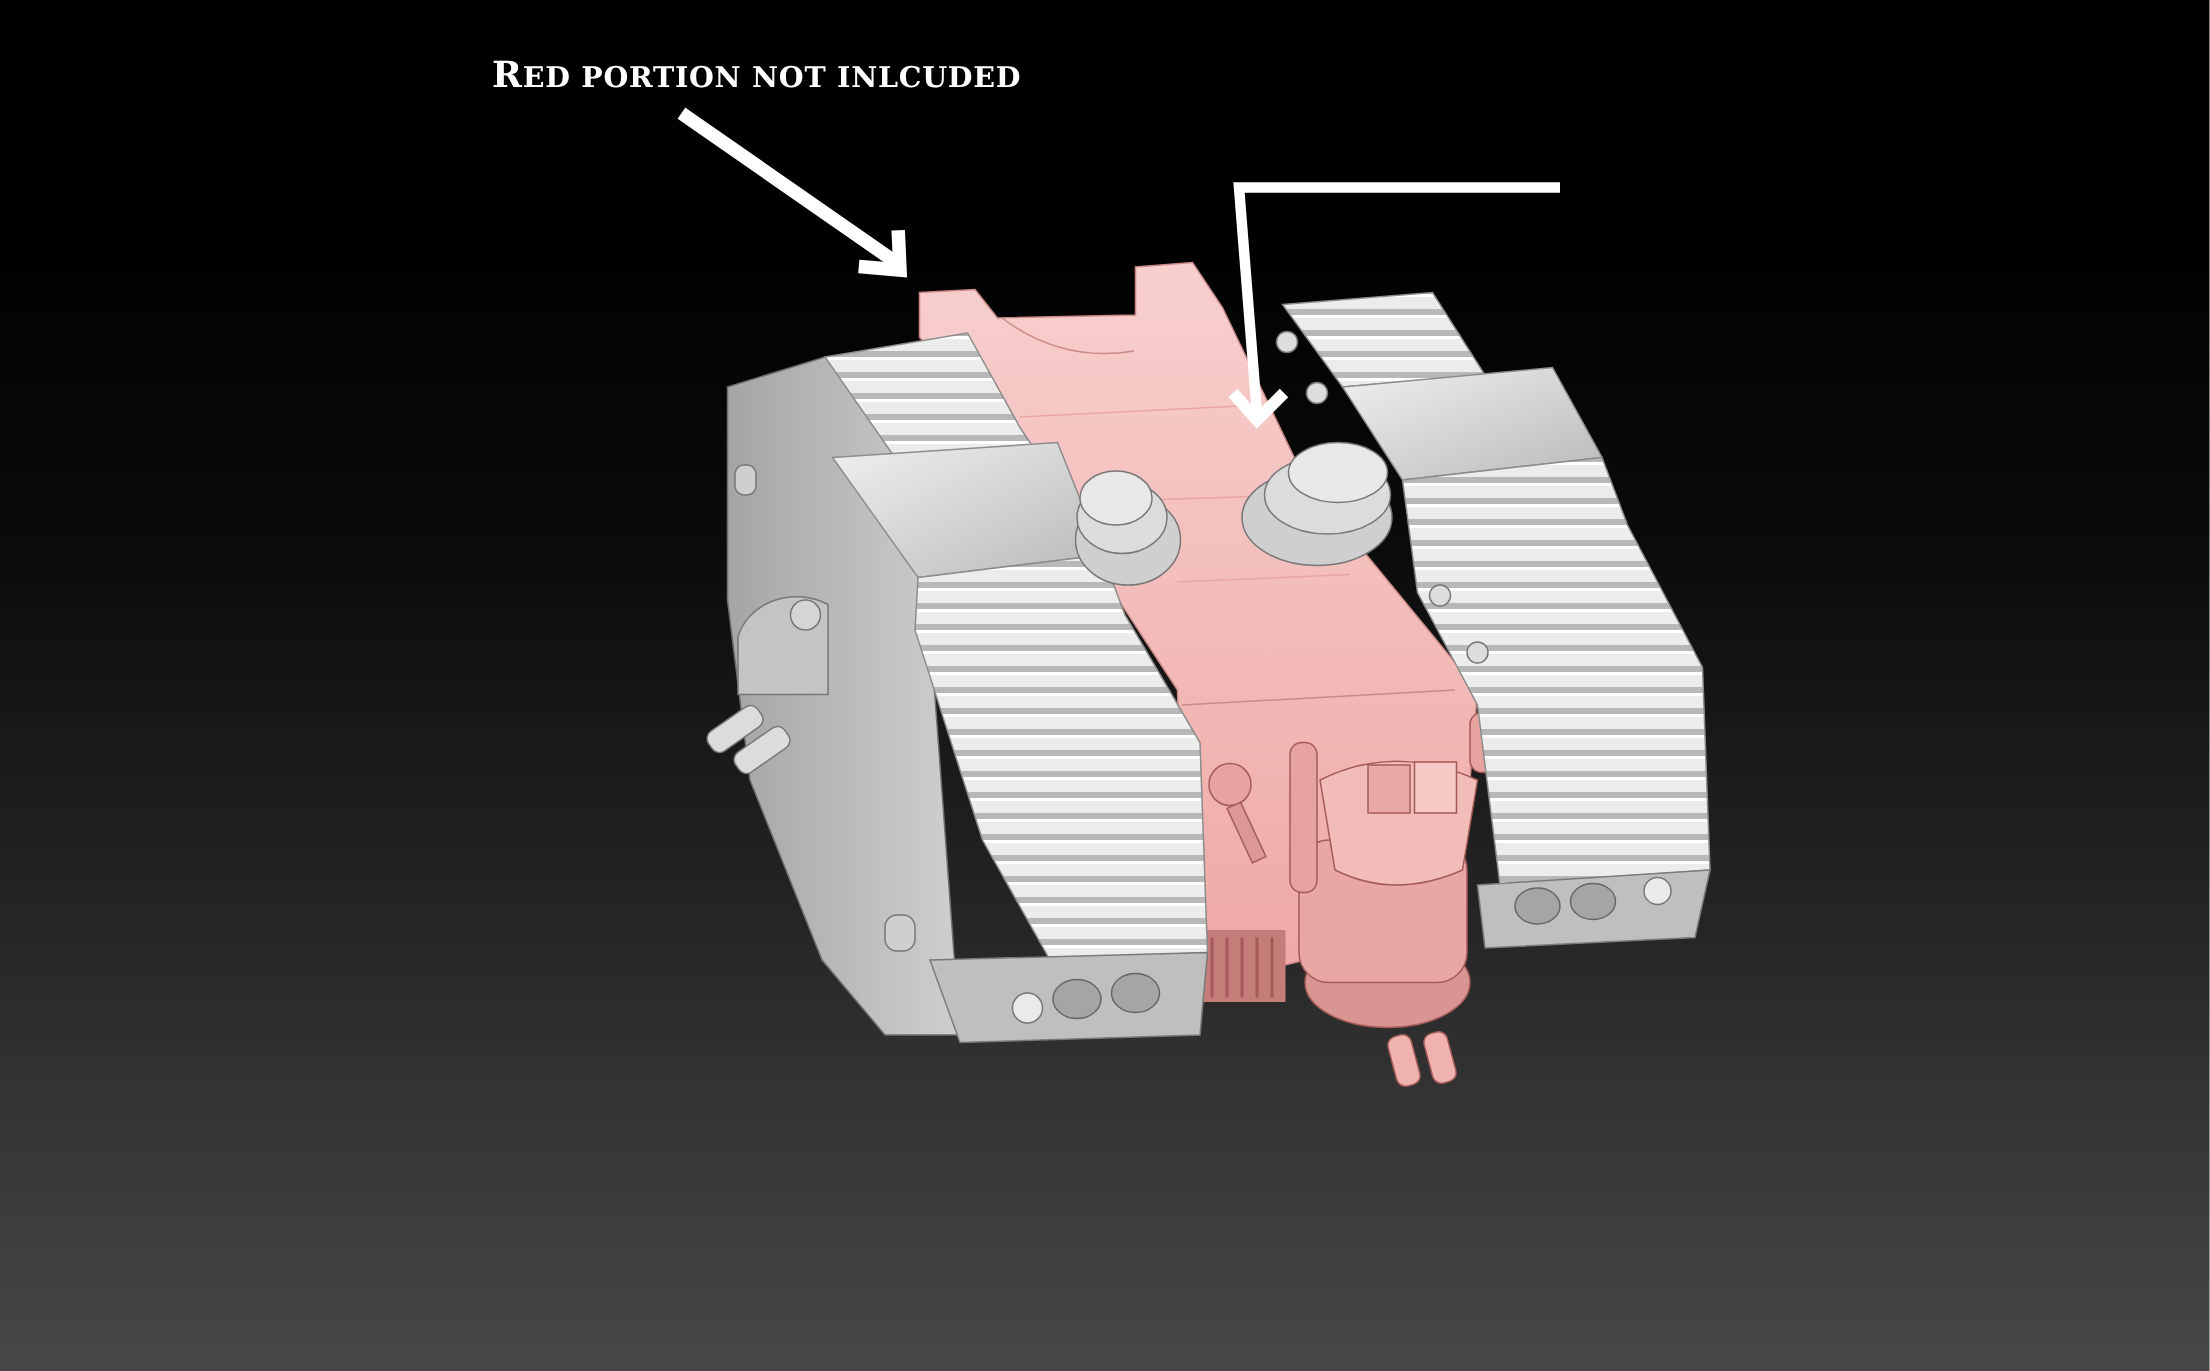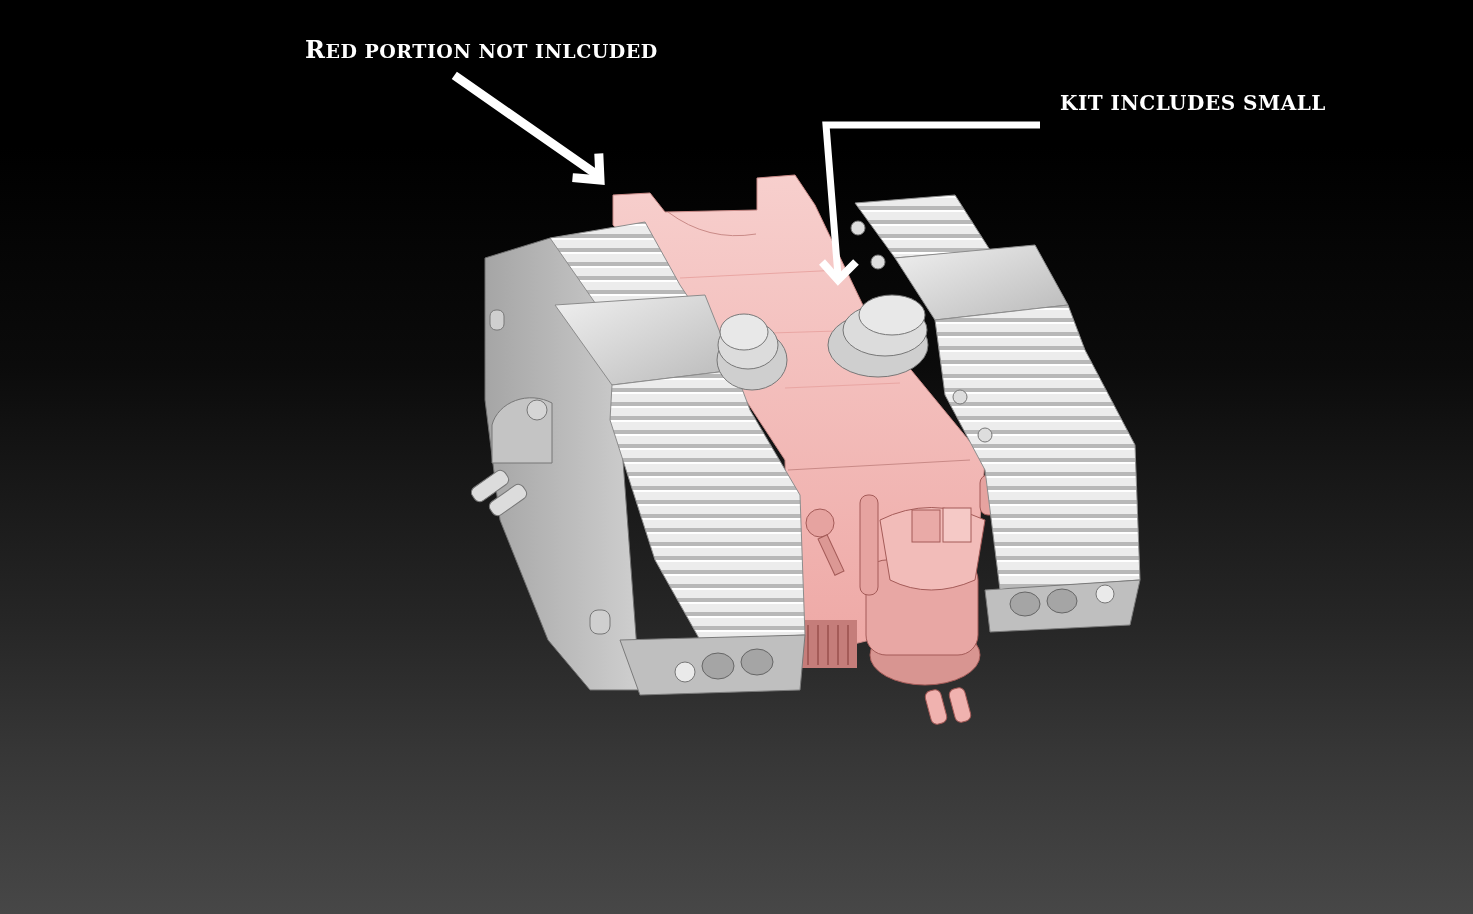--- a/index.html
+++ b/index.html
@@ -1,20 +1,20 @@
 <!DOCTYPE html>
 <html><head>
 <meta charset="utf-8">
 <style>
   html,body{margin:0;padding:0;}
   body{width:1473px;height:914px;overflow:hidden;position:relative;
     background:linear-gradient(to bottom,#000 0%,#000 16%,#0b0b0b 40%,#151515 50%,#262626 68%,#363636 82%,#474747 100%);
     font-family:"DejaVu Serif","Liberation Serif",serif;}
   .label{position:absolute;color:#fff;font-weight:bold;letter-spacing:0.5px;
-    font-family:"DejaVu Serif","Liberation Serif",serif;text-transform:uppercase;}
+    font-family:"DejaVu Serif","Liberation Serif",serif;text-transform:uppercase;margin-left:23px;}
   .label-red{left:305px;top:35px;font-size:19px;}
   .label-red .big{font-size:24px;}
   .label-kit{left:1060px;top:88px;font-size:20px;line-height:30px;}
   svg.scene{position:absolute;left:0;top:0;}
 </style>
 </head>
 <body>
 
 <svg class="scene" width="1473" height="914" viewBox="0 0 1473 914">
   <defs>
@@ -129,14 +129,13 @@
     <polyline points="1040,125 826,125 838,276"></polyline>
     <polyline points="822,262 838,280 856,262" stroke-width="8"></polyline>
   </g>
 </svg>
 
 <div class="label label-red">
   <span class="big">R</span><span>ed portion not inlcuded</span>
 </div>
 
 <div class="label label-kit">
-  <div>kit includes small</div>
 </div>
 
 </body></html>

